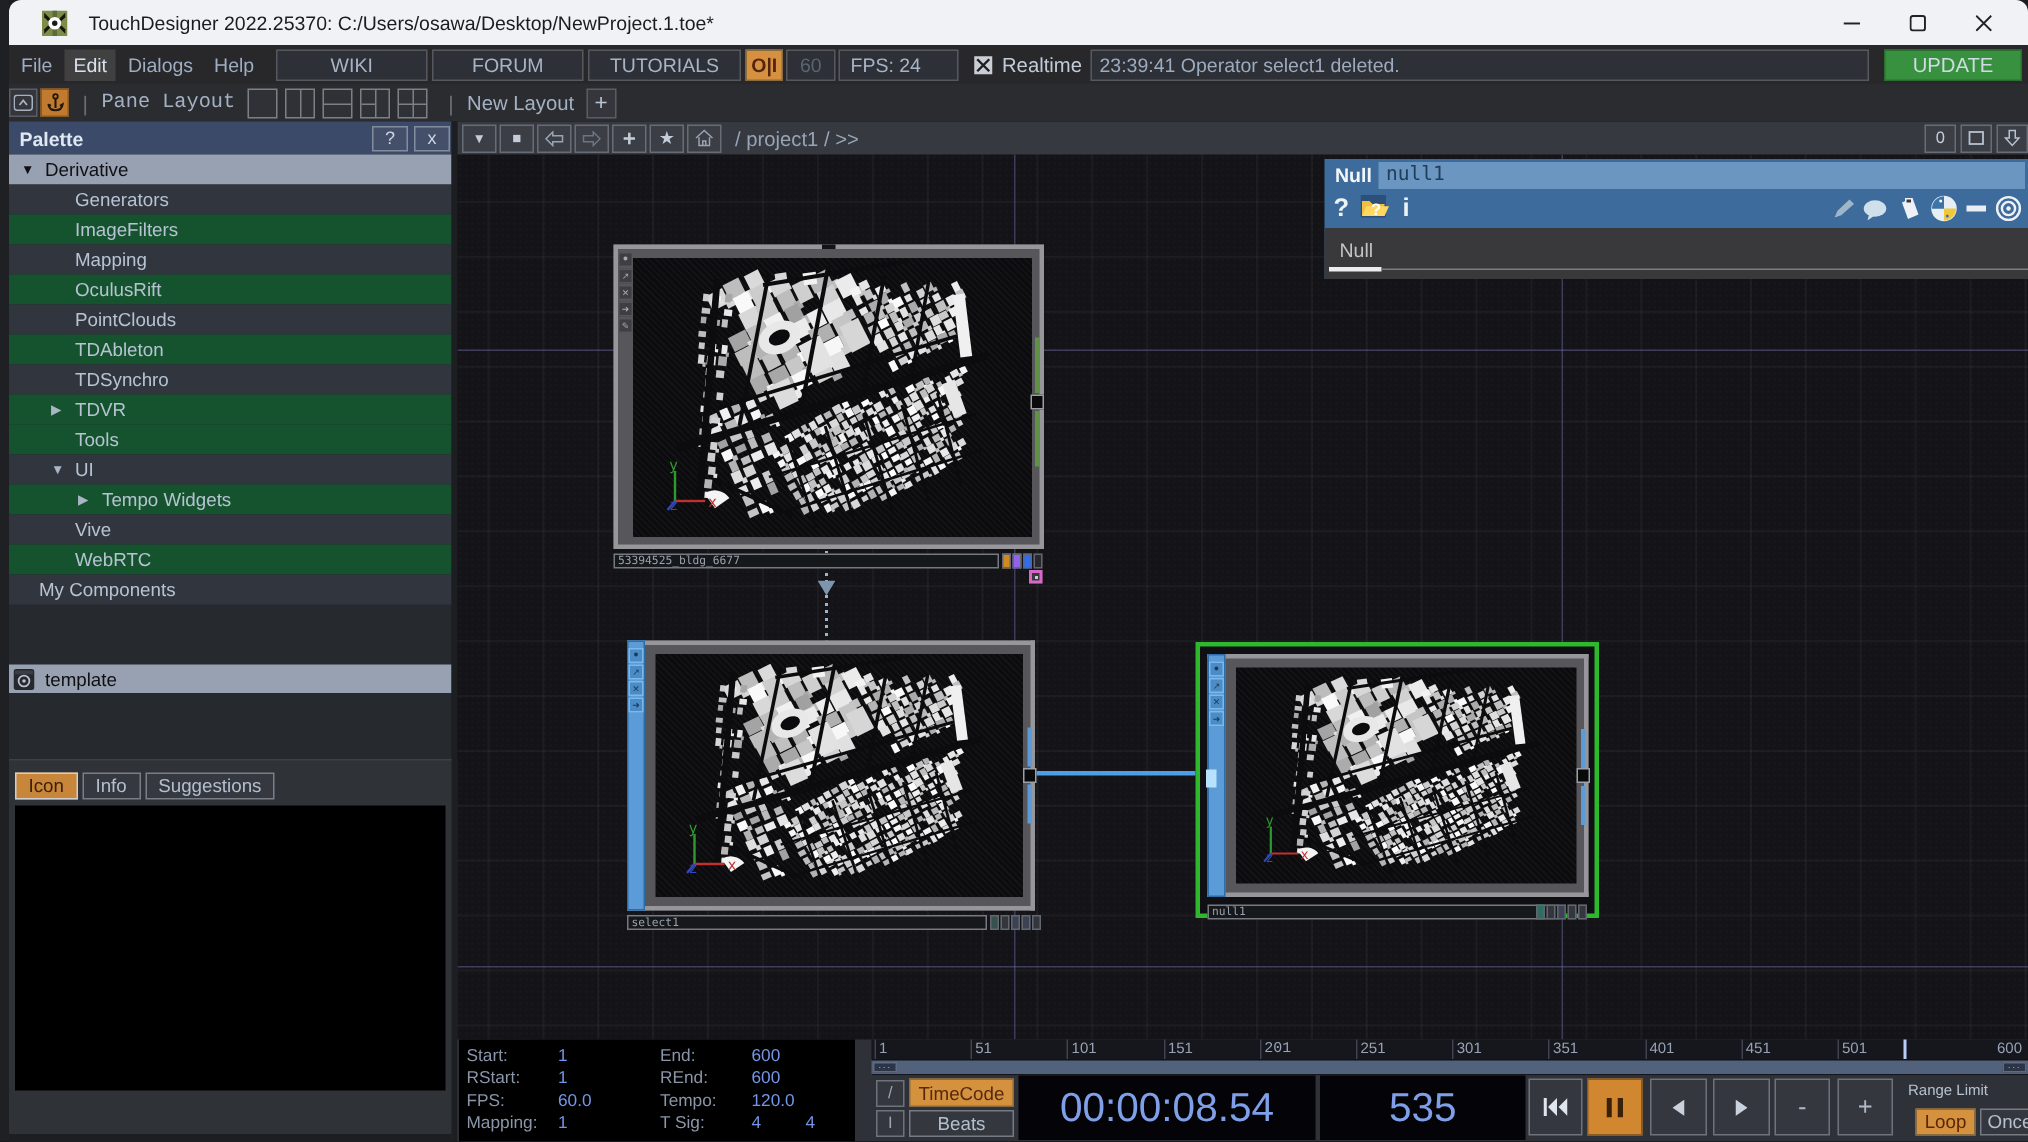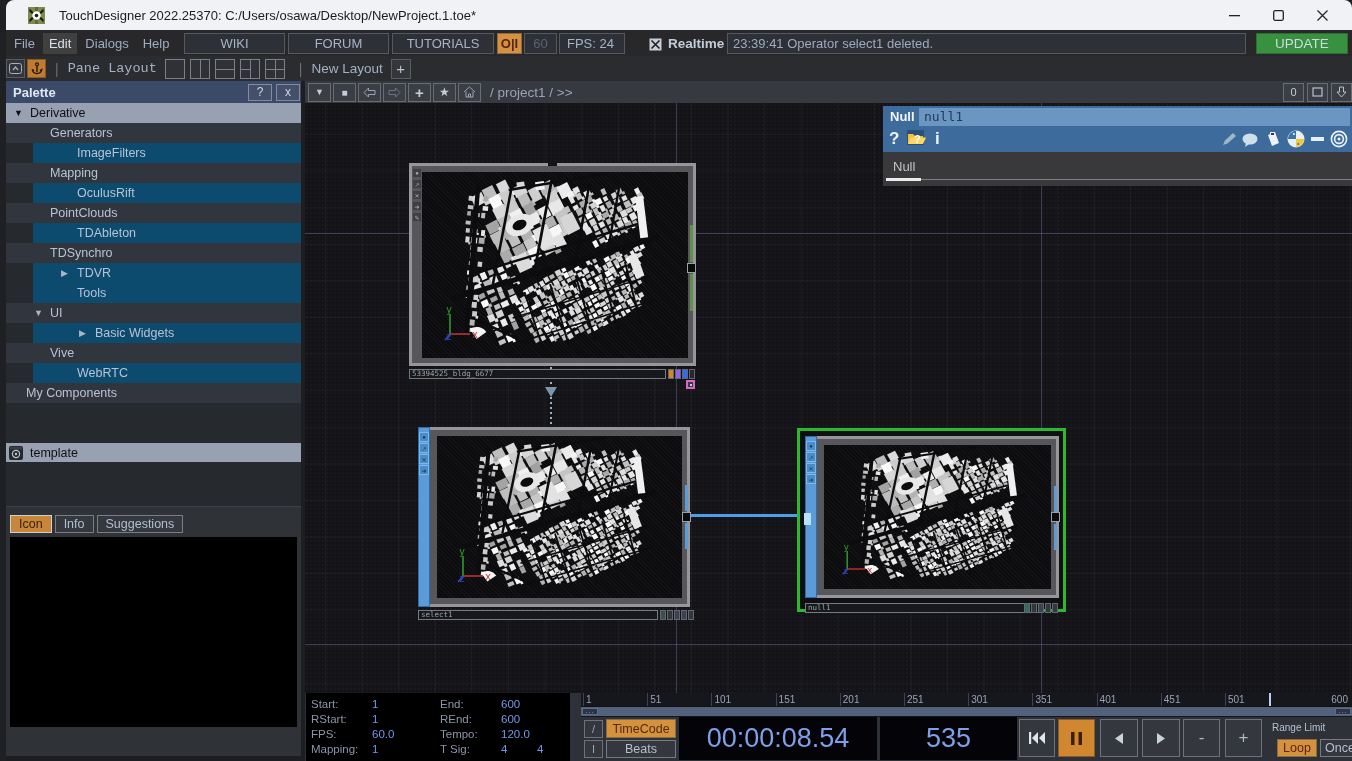--- a/index.html
+++ b/index.html
@@ -33,21 +33,21 @@
   .layout-btn .lh.half { right:50%; }
 
   
   #palette { left:6px; top:81px; width:295px; height:680px; background:#26292e; }
   #palette-header { left:0; top:0; width:295px; height:22px; background:#3b4a68; display:flex; align-items:center; }
   #palette-header .ptitle { font-size:13px; font-weight:bold; color:#dfe7f2; margin-left:7px; }
   .phbtn { width:24px; height:17px; border:1px solid #828c9c; color:#cdd6e2; font-size:12px;
      display:flex; align-items:center; justify-content:center; background:#44506a; }
   #palette-tree { left:0; top:22px; width:295px; }
   .prow { height:20px; display:flex; align-items:center; font-size:12.5px; color:#b7c3d3; position:relative; }
-  .prow.light { background:#31353e; } .prow.dark { background:#0c4a6e;margin-left:27px; }
+  .prow.light { background:#31353e; } .prow.dark { background:#14532d; }
   .prow.selected { background:#98a1b1; color:#101014; }
   .prow .tri { position:absolute; font-size:9px; top:5px; }
   .prow .lbl { position:absolute; top:3px; }
   #template-row { left:0; top:362px; width:295px; height:19px; background:#98a1b1; display:flex; align-items:center; }
   #template-row .ticon { width:14px; height:14px; margin-left:3px; }
   #template-row .tlabel { font-size:12.5px; color:#101014; margin-left:7px; }
   #opviewer-sec { left:0; top:425px; width:348px; height:255px; background:#2f3237; border-top:1px solid #3c4047; }
   .ptab { height:18px; border:1px solid #787e88; background:#35383f; color:#b3bfcf; font-size:12.5px;
     display:flex; align-items:center; justify-content:center; padding:0 8px; margin-right:3px; }
   .ptab.active { background:#c8863a; color:#3a2108; border-color:#cfcfcf; }
@@ -144,28 +144,28 @@
   <div style="width:6px"></div>
   <div class="menu-item">File</div>
   <div class="menu-item active">Edit</div>
   <div class="menu-item">Dialogs</div>
   <div class="menu-item">Help</div>
   <div class="mbox abs" style="left:184px; width:101px;">WIKI</div>
   <div class="mbox abs" style="left:288px; width:101px;">FORUM</div>
   <div class="mbox abs" style="left:392px; width:102px;">TUTORIALS</div>
   <div class="mbox abs" style="left:497px; width:25px; background:#d5913f; color:#55240d; font-weight:bold; border-color:#8a6a40;">O|I</div>
   <div class="mbox abs" style="left:524px; width:33px; color:#5c6470;">60</div>
-  <div class="mbox abs" style="left:559px; width:66px; justify-content:flex-start; padding-left:7px;">FPS:  24</div>
+  <div class="mbox abs" style="left:559px; width:80px; justify-content:flex-start; padding-left:7px;">FPS:  24</div>
   <div class="abs" style="left:649px; top:7px;">
     <svg width="13" height="13" viewBox="0 0 13 13">
       <rect x="0.5" y="0.5" width="12" height="12" fill="#c9ced6"></rect>
       <path d="M2.5,2.5 L10.5,10.5 M10.5,2.5 L2.5,10.5" stroke="#1d1d20" stroke-width="1.6"></path>
     </svg>
   </div>
-  <span class="abs" style="left:668px; top:6px; font-size:13.5px; color:#c2ccd9;font-weight:bold;">Realtime</span>
+  <span class="abs" style="left:668px; top:6px; font-size:13.5px; color:#c2ccd9;">Realtime</span>
   <div class="mbox abs" style="left:727px; width:519px; justify-content:flex-start; padding-left:5px; color:#9dabbe;">23:39:41 Operator select1 deleted.</div>
   <div class="mbox abs" style="left:1256px; width:92px; background:#37913f; color:#d0dae2; border-color:#2a6e30; font-size:13.5px;">UPDATE</div>
 </div>
 
 <div class="abs" id="panebar">
   <div style="width:6px"></div>
   <div class="tool-sq">
     <svg width="13" height="11" viewBox="0 0 13 11">
       <rect x="0.5" y="0.5" width="12" height="10" rx="2" fill="none" stroke="#a7b2c0"></rect>
       <path d="M4,7 L6.5,4 L9,7" fill="none" stroke="#a7b2c0" stroke-width="1.2"></path>
@@ -239,21 +239,21 @@
       </div>
       <div class="prow dark">
         <span class="lbl" style="left: 44px;">Tools</span>
       </div>
       <div class="prow light">
         <span class="tri" style="left: 28px; color: rgb(170, 182, 198);">▼</span>
         <span class="lbl" style="left: 44px;">UI</span>
       </div>
       <div class="prow dark">
         <span class="tri" style="left: 46px; color: rgb(170, 182, 198);">▶</span>
-        <span class="lbl" style="left: 62px;">Basic Widgets</span>
+        <span class="lbl" style="left: 62px;">Tempo Widgets</span>
       </div>
       <div class="prow light">
         <span class="lbl" style="left: 44px;">Vive</span>
       </div>
       <div class="prow dark">
         <span class="lbl" style="left: 44px;">WebRTC</span>
       </div>
       <div class="prow light">
         <span class="lbl" style="left: 20px;">My Components</span>
       </div>
@@ -2029,21 +2029,21 @@
   <div class="abs" id="tl-ruler">
       <div class="tick" style="left: 2px;"></div>
       <span class="ticklabel" style="left: 5px;">1</span>
       <div class="tick" style="left: 66.2px;"></div>
       <span class="ticklabel" style="left: 69.2px;">51</span>
       <div class="tick" style="left: 130.4px;"></div>
       <span class="ticklabel" style="left: 133.4px;">101</span>
       <div class="tick" style="left: 194.6px;"></div>
       <span class="ticklabel" style="left: 197.6px;">151</span>
       <div class="tick" style="left: 258.8px;"></div>
-      <span class="ticklabel" style="left: 261.8px;">201</span>
+      <span class="ticklabel" style="left: 261.8px; font-family: Liberation Mono, monospace;">201</span>
       <div class="tick" style="left: 323px;"></div>
       <span class="ticklabel" style="left: 326px;">251</span>
       <div class="tick" style="left: 387.2px;"></div>
       <span class="ticklabel" style="left: 390.2px;">301</span>
       <div class="tick" style="left: 451.4px;"></div>
       <span class="ticklabel" style="left: 454.4px;">351</span>
       <div class="tick" style="left: 515.6px;"></div>
       <span class="ticklabel" style="left: 518.6px;">401</span>
       <div class="tick" style="left: 579.8px;"></div>
       <span class="ticklabel" style="left: 582.8px;">451</span>

